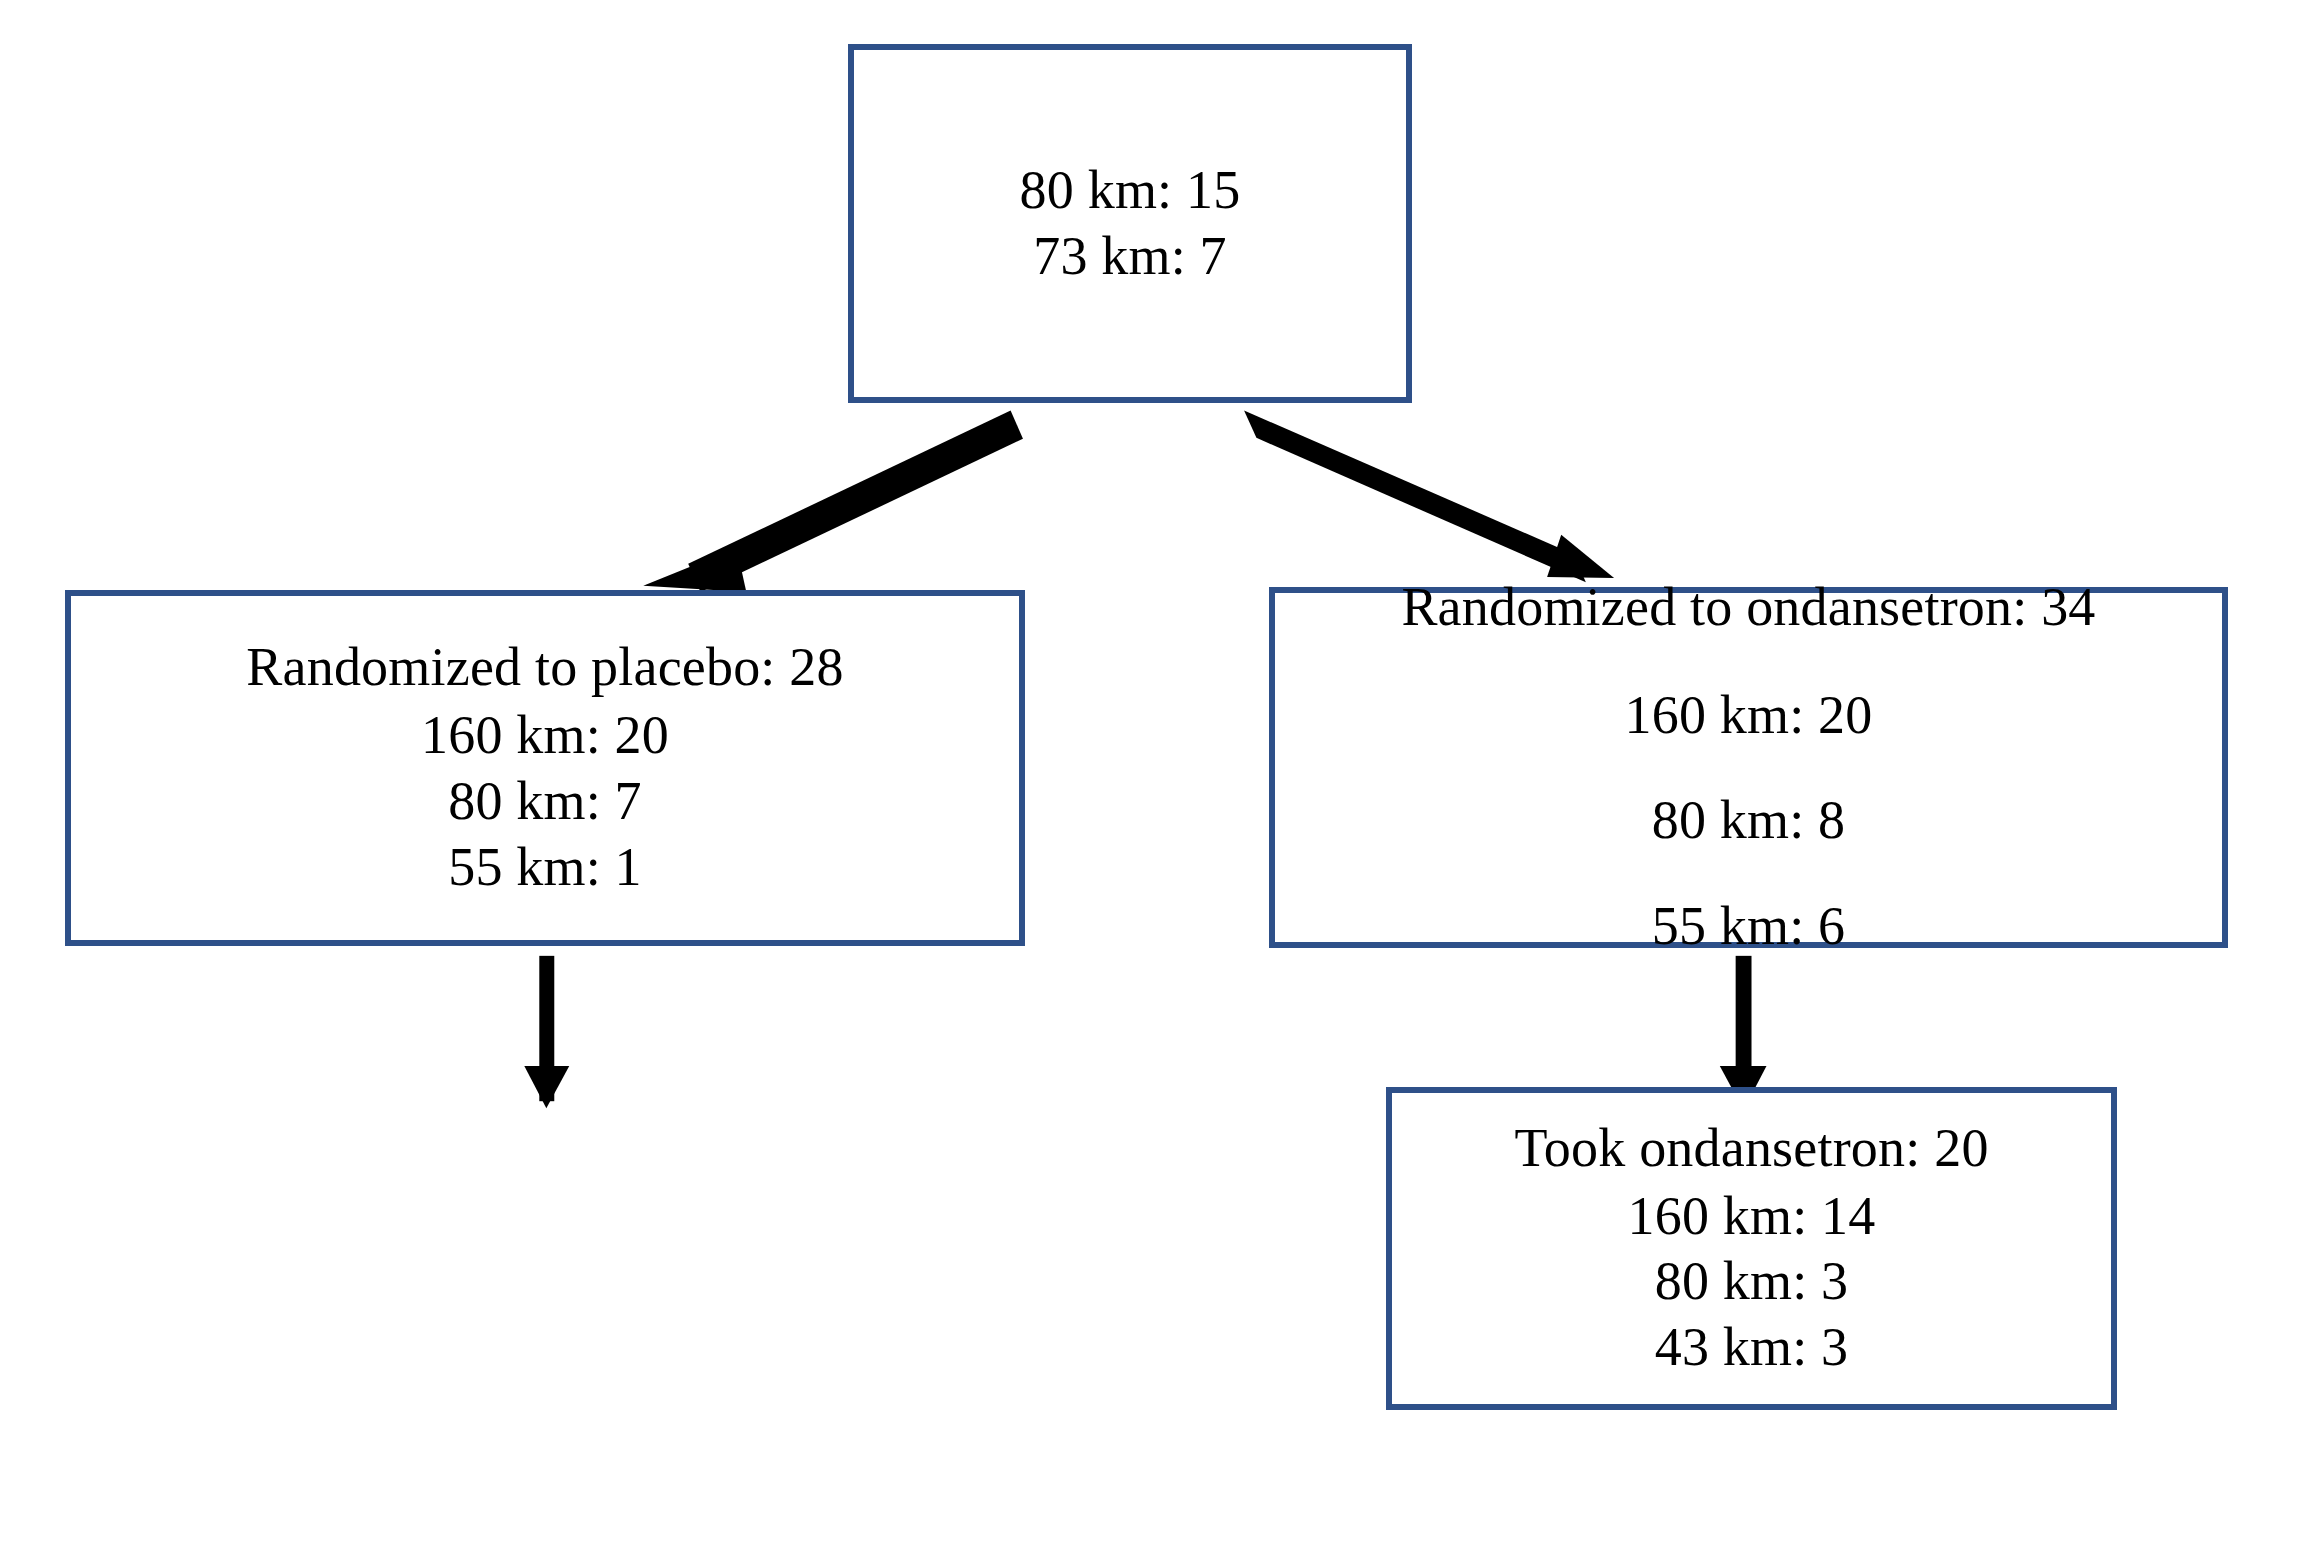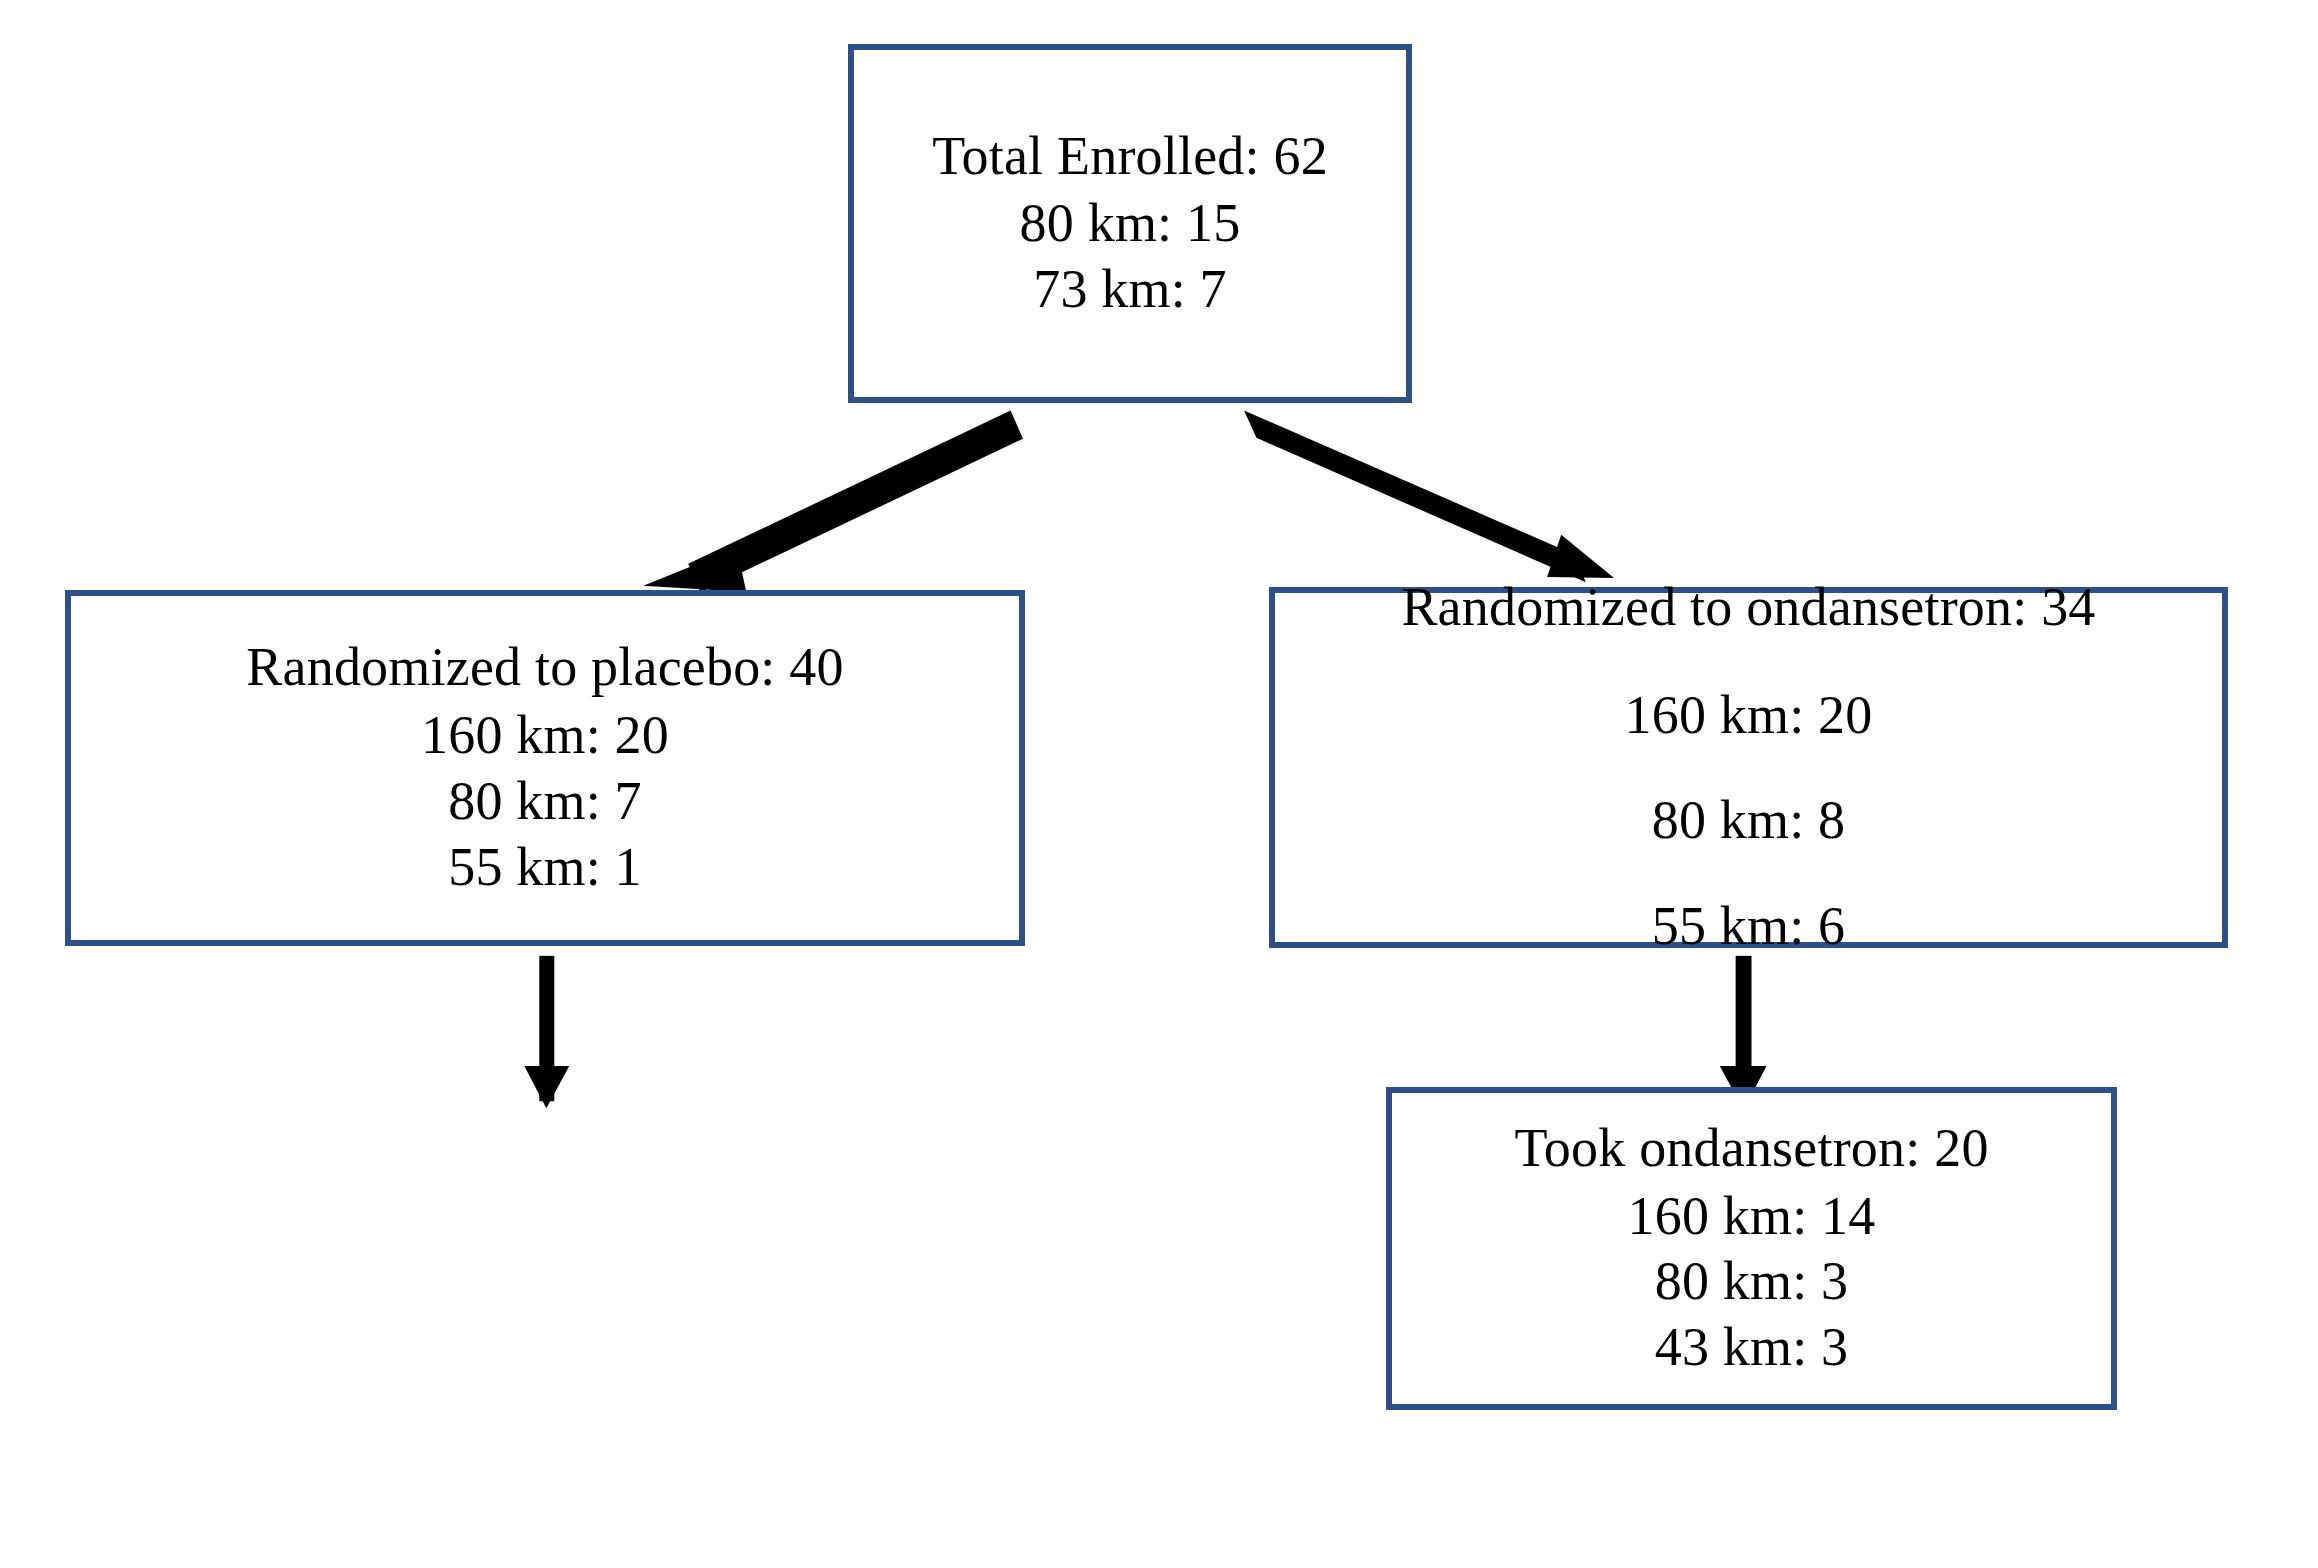--- a/index.html
+++ b/index.html
@@ -75,27 +75,26 @@
       <polygon fill="#000000" points="595,1210 646,1210 620,1258"></polygon>
     </g>
 
     <g>
       <rect x="1970" y="1085" width="18" height="160" fill="#000000"></rect>
       <polygon fill="#000000" points="1952,1210 2005,1210 1979,1260"></polygon>
     </g>
   </svg>
 
   <div class="node-box" id="box-root">
-    <span class="node-line title">Total Enrolled: 62</span>
     <span class="node-line">80 km: 15</span>
     <span class="node-line">73 km: 7</span>
   </div>
 
   <div class="node-box" id="box-placebo">
-    <span class="node-line title">Randomized to placebo: 40</span>
+    <span class="node-line title">Randomized to placebo: 28</span>
     <span class="node-line">160 km: 20</span>
     <span class="node-line">80 km: 7</span>
     <span class="node-line">55 km: 1</span>
   </div>
 
   <div class="node-box" id="box-ondan">
     <span class="node-line title">Randomized to ondansetron: 34</span>
     <span class="node-line">160 km: 20</span>
     <span class="node-line">80 km: 8</span>
     <span class="node-line">55 km: 6</span>

